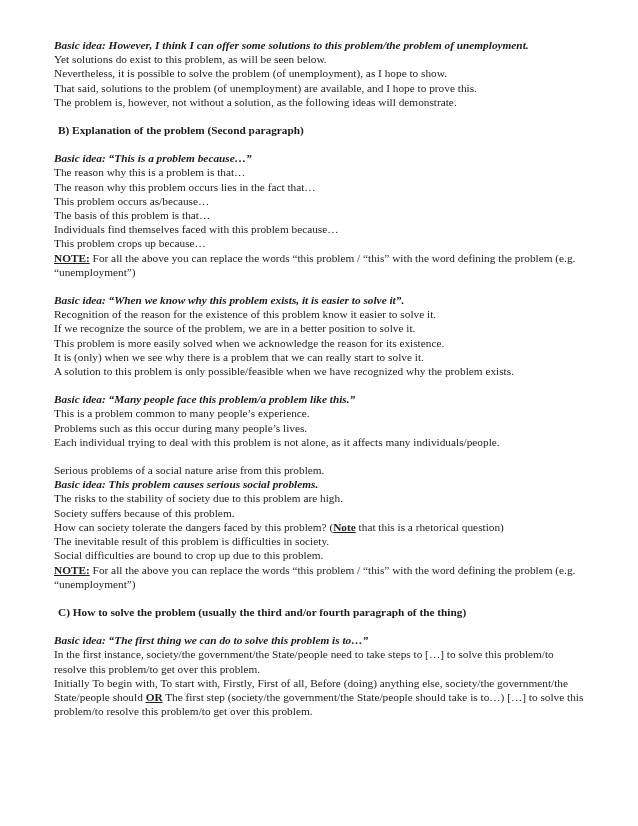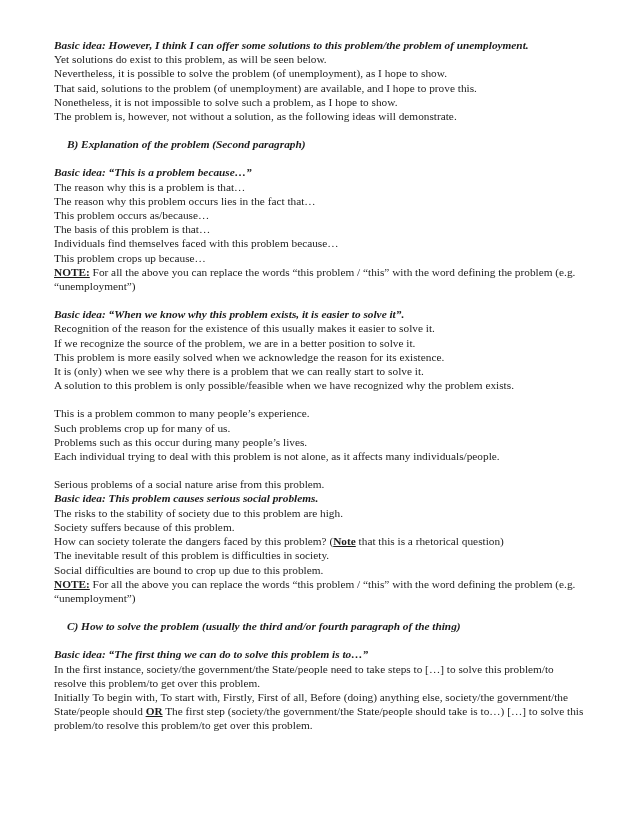--- a/index.html
+++ b/index.html
@@ -44,70 +44,68 @@
   }
   .idea-head {
     font-weight: bold;
     font-style: italic;
   }
   .section-head {
     font-weight: bold;
     margin: 0;
   }
   .section-block {
-    margin: 0 0 14px 13px;
-    font-style: italic;
+    margin: 0 0 14px 4px;
   }
   .bu {
     font-weight: bold;
     text-decoration: underline;
   }
 </style>
 </head>
 <body>
 
 <div class="page">
   <div class="doc-body">
 
     <div class="block">
       <p class="line idea-head">Basic idea:  However, I think I can offer some solutions to this problem/the problem of unemployment.</p>
       <p class="line">Yet solutions do exist to this problem, as will be seen below.</p>
       <p class="line">Nevertheless, it is possible to solve the problem (of unemployment), as I hope to show.</p>
       <p class="line">That said, solutions to the problem (of unemployment) are available, and I hope to prove this.</p>
-      <p class="line">Nonetheless, it is not impossible to solve such a problem, as I hope to show.</p>
       <p class="line">The problem is, however, not without a solution, as the following ideas will demonstrate.</p>
     </div>
 
     <div class="section-block">
       <p class="line section-head">B)  Explanation of the problem (Second paragraph)</p>
     </div>
 
     <div class="block">
       <p class="line idea-head">Basic idea:  “This is a problem because…”</p>
       <p class="line">The reason why this is a problem is that…</p>
       <p class="line">The reason why this problem occurs lies in the fact that…</p>
       <p class="line">This problem occurs as/because…</p>
       <p class="line">The basis of this problem is that…</p>
       <p class="line">Individuals find themselves faced with this problem because…</p>
       <p class="line">This problem crops up because…</p>
       <p class="line"><span class="bu">NOTE:</span><span>  For all the above you can replace the words “this problem / “this” with the word defining the problem (e.g. “unemployment”)</span></p>
     </div>
 
     <div class="block">
       <p class="line idea-head">Basic idea:  “When we know why this problem exists, it is easier to solve it”.</p>
-      <p class="line">Recognition of the reason for the existence of this usually makes it easier to solve it.</p>
+      <p class="line">Recognition of the reason for the existence of this problem know it easier to solve it.</p>
       <p class="line">If we recognize the source of the problem, we are in a better position to solve it.</p>
       <p class="line">This problem is more easily solved when we acknowledge the reason for its existence.</p>
       <p class="line">It is (only) when we see why there is a problem that we can really start to solve it.</p>
       <p class="line">A solution to this problem is only possible/feasible when we have recognized why the problem exists.</p>
     </div>
 
     <div class="block">
+      <p class="line idea-head">Basic idea: “Many people face this problem/a problem like this.”</p>
       <p class="line">This is a problem common to many people’s experience.</p>
-      <p class="line">Such problems crop up for many of us.</p>
       <p class="line">Problems such as this occur during many people’s lives.</p>
       <p class="line">Each individual trying to deal with this problem is not alone, as it affects many individuals/people.</p>
     </div>
 
     <div class="block">
       <p class="line">Serious problems of a social nature arise from this problem.</p>
       <p class="line idea-head">Basic idea:  This problem causes serious social problems.</p>
       <p class="line">The risks to the stability of society due to this problem are high.</p>
       <p class="line">Society suffers because of this problem.</p>
       <p class="line"><span>How can society tolerate the dangers faced by this problem? (</span><span class="bu">Note</span><span> that this is a rhetorical question)</span></p>

